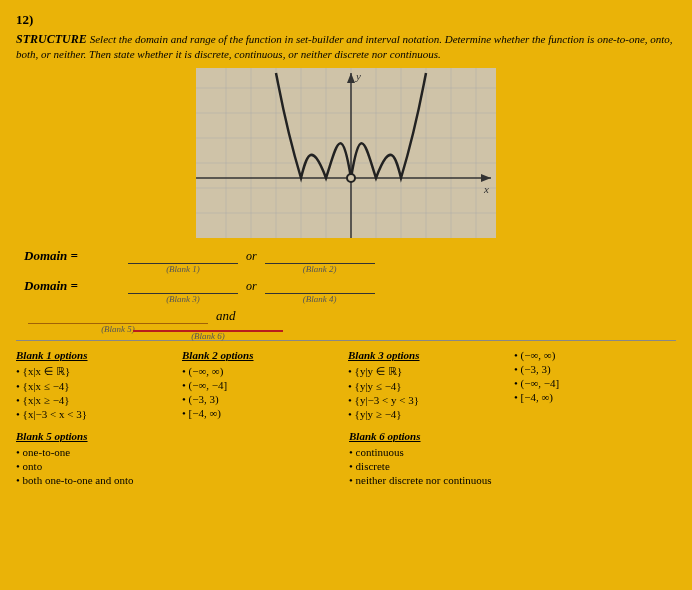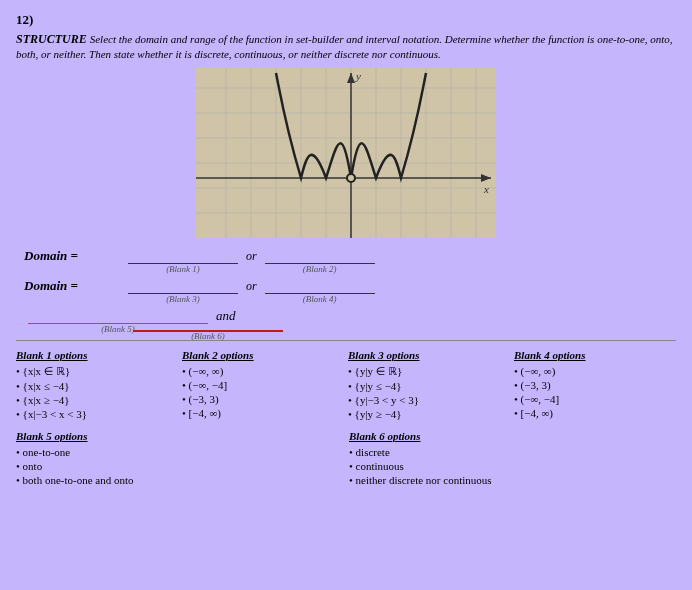--- a/index.html
+++ b/index.html
@@ -4,21 +4,21 @@
   <style>
     * { box-sizing: border-box; margin: 0; padding: 0; }
     body {
       background: #c8b89a;
       font-family: 'Times New Roman', Times, serif;
       width: 692px;
       min-height: 590px;
       overflow-x: hidden;
     }
     .page {
-      background: #c4b5fd;
+      background: #eab308;
       margin: 0 auto;
       padding: 12px 16px 16px 16px;
       width: 692px;
       min-height: 590px;
       position: relative;
     }
     .question-num {
       font-size: 13px;
       font-weight: bold;
       margin-bottom: 4px;
@@ -298,21 +298,20 @@
       <div class="options-col-title">Blank 3 options</div>
       <ul>
         <li>{y|y ∈ ℝ}</li>
         <li>{y|y ≤ −4}</li>
         <li>{y|−3 &lt; y &lt; 3}</li>
         <li>{y|y ≥ −4}</li>
       </ul>
     </div>
 
     <div class="options-col">
-      <div class="options-col-title">Blank 4 options</div>
       <ul>
         <li>(−∞, ∞)</li>
         <li>(−3, 3)</li>
         <li>(−∞, −4]</li>
         <li>[−4, ∞)</li>
       </ul>
     </div>
   </div>
 
   <div class="bottom-grid">
@@ -320,20 +319,20 @@
       <div class="blank5-col-title">Blank 5 options</div>
       <ul>
         <li>one-to-one</li>
         <li>onto</li>
         <li>both one-to-one and onto</li>
       </ul>
     </div>
     <div class="blank6-col">
       <div class="blank6-col-title">Blank 6 options</div>
       <ul>
+        <li>continuous</li>
         <li>discrete</li>
-        <li>continuous</li>
         <li>neither discrete nor continuous</li>
       </ul>
     </div>
   </div>
 
 </div>
 
 </body></html>

